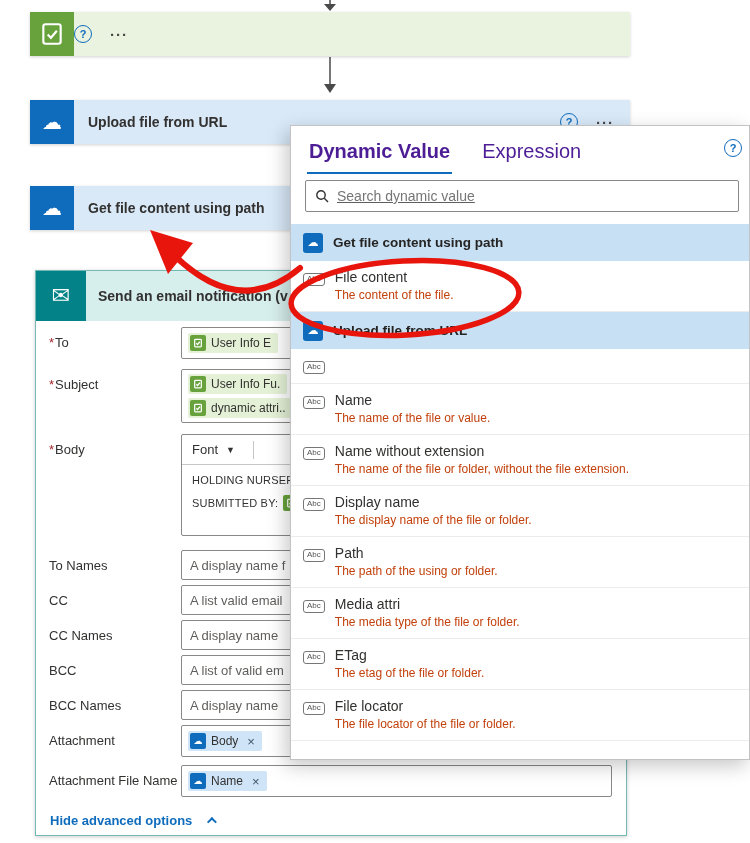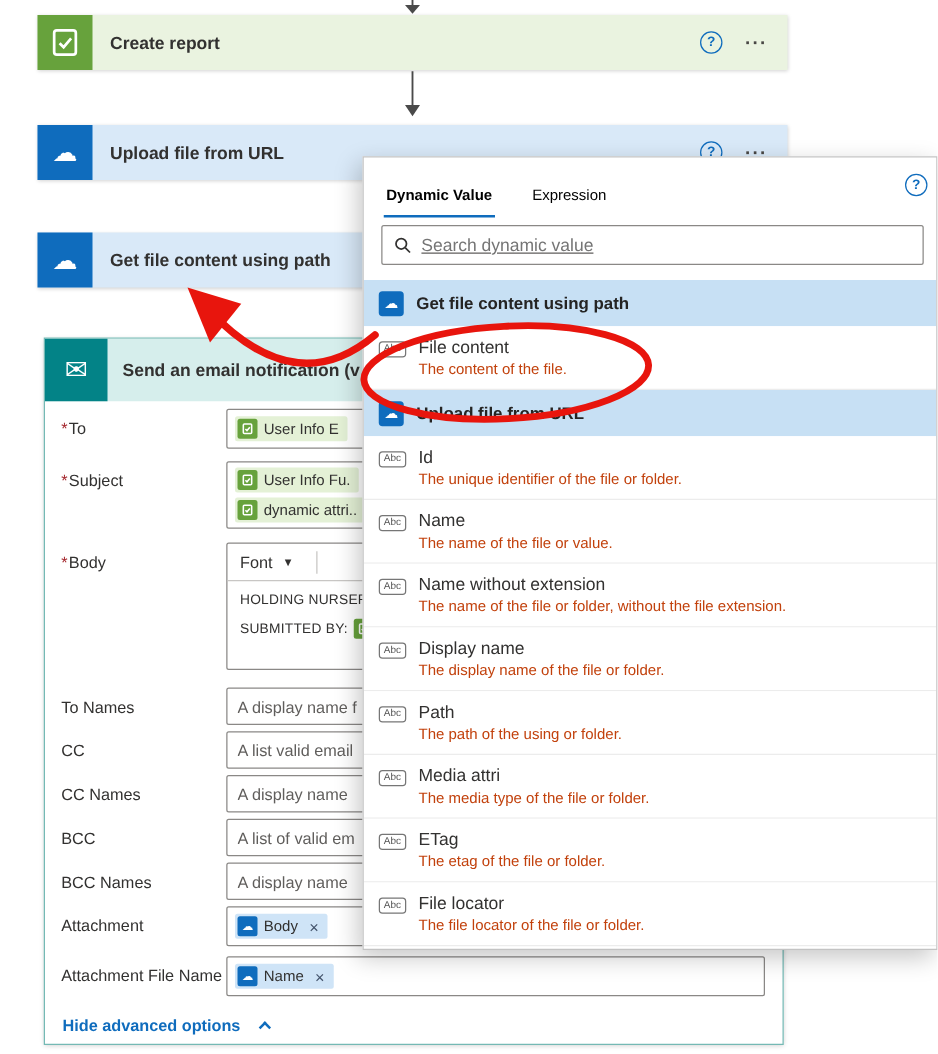--- a/index.html
+++ b/index.html
@@ -82,21 +82,21 @@
 
   
   .popup { position:absolute; left:290px; top:125px; width:460px; height:635px; background:#fff;
     border:1px solid #c3c3c3; box-shadow:-4px 6px 18px rgba(0,0,0,.22); z-index:5;
     display:flex; flex-direction:column; overflow:hidden; }
   .popup .notch { position:absolute; left:-10px; top:608px; width:0; height:0;
     border-top:9px solid transparent; border-bottom:9px solid transparent;
     border-right:10px solid #fff; filter:drop-shadow(-1px 0 0 #c3c3c3); }
   .tabs { position:relative; display:flex; align-items:flex-end; gap:28px; padding:0 0 0 16px;
     height:48px; flex:0 0 48px; }
-  .tab { font-size:12px; color:#000000; padding:10px 2px 9px; cursor:pointer;
+  .tab { font-size:20px; color:#4c1d95; padding:10px 2px 9px; cursor:pointer;
     border-bottom:2px solid transparent; }
   .tab.active { font-weight:700; border-bottom-color:#0f6cbd; }
   .popup-help { position:absolute; right:7px; top:13px; }
   .searchbar { margin:6px 10px 12px 14px; height:32px; border:1px solid #8a8886; border-radius:2px;
     display:flex; align-items:center; padding:0 9px; gap:8px; }
   .searchbar input { border:none; outline:none; flex:1; font-size:14px; color:#605e5c;
     font-family:"Liberation Sans","DejaVu Sans",sans-serif;text-decoration:underline; }
   .dlist { flex:1; overflow:hidden; }
   .group-header { height:37px; background:#c7e0f4; display:flex; align-items:center; gap:10px;
     padding:0 12px; font-size:13.5px; font-weight:700; color:#252423; cursor:pointer; }
@@ -123,21 +123,20 @@
     <polygon points="324,84 336,84 330,93" fill="#4a4a4a"></polygon>
   </svg>
 
   <div class="block b-create">
     <div class="bicon">
       <svg width="26" height="26" viewBox="0 0 24 24">
           <rect x="4" y="3" width="16" height="18" rx="2" fill="none" stroke="#fff" stroke-width="2"></rect>
           <path d="M8 12.5l3 3 5.5-6.5" fill="none" stroke="#fff" stroke-width="2"></path>
         </svg>
     </div>
-    <div class="btitle">Create report</div>
     <div class="bctrls">
       <div class="helpcircle">?</div>
       <div class="more">···</div>
     </div>
   </div>
 
   <div class="block b-upload">
     <div class="bicon">☁</div>
     <div class="btitle">Upload file from URL</div>
     <div class="bctrls">
@@ -314,24 +313,20 @@
               <div class="dd">The content of the file.</div>
           </span>
       </div>
 
       <div class="group-header">
         <span class="gh-icon">☁</span>
         <span>Upload file from URL</span>
       </div>
       <div class="ditem">
         <span class="badge">Abc</span>
-        <span>
-            <div class="dt">Id</div>
-              <div class="dd">The unique identifier of the file or folder.</div>
-          </span>
       </div>
       <div class="ditem">
         <span class="badge">Abc</span>
         <span>
             <div class="dt">Name</div>
               <div class="dd">The name of the file or value.</div>
           </span>
       </div>
       <div class="ditem">
         <span class="badge">Abc</span>

